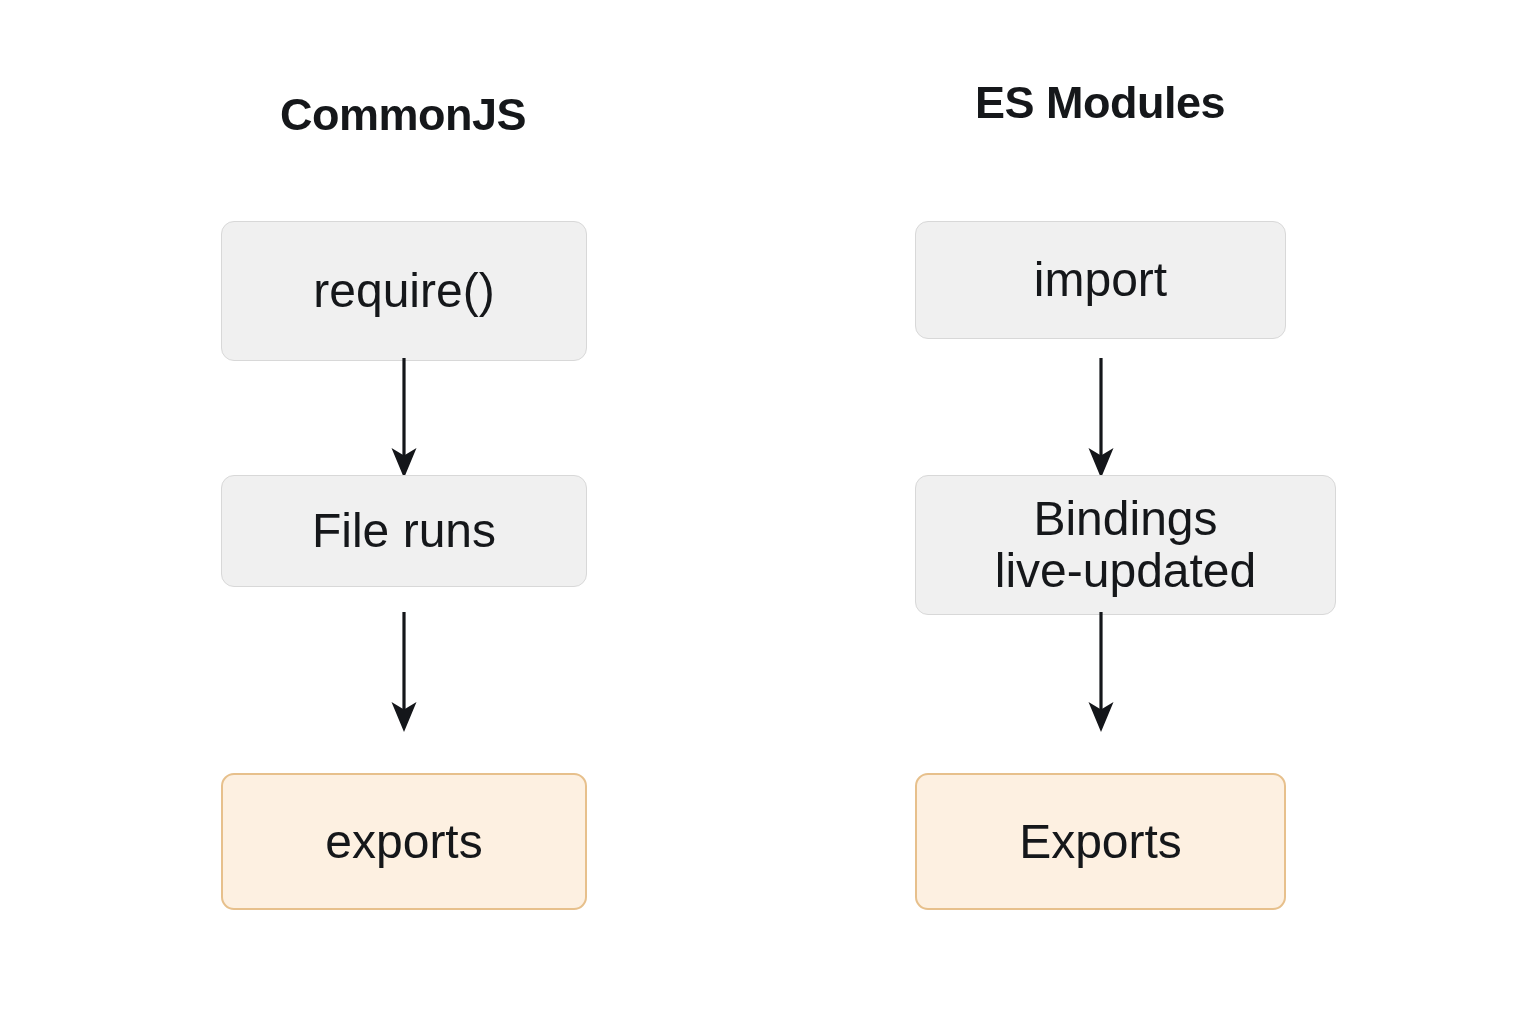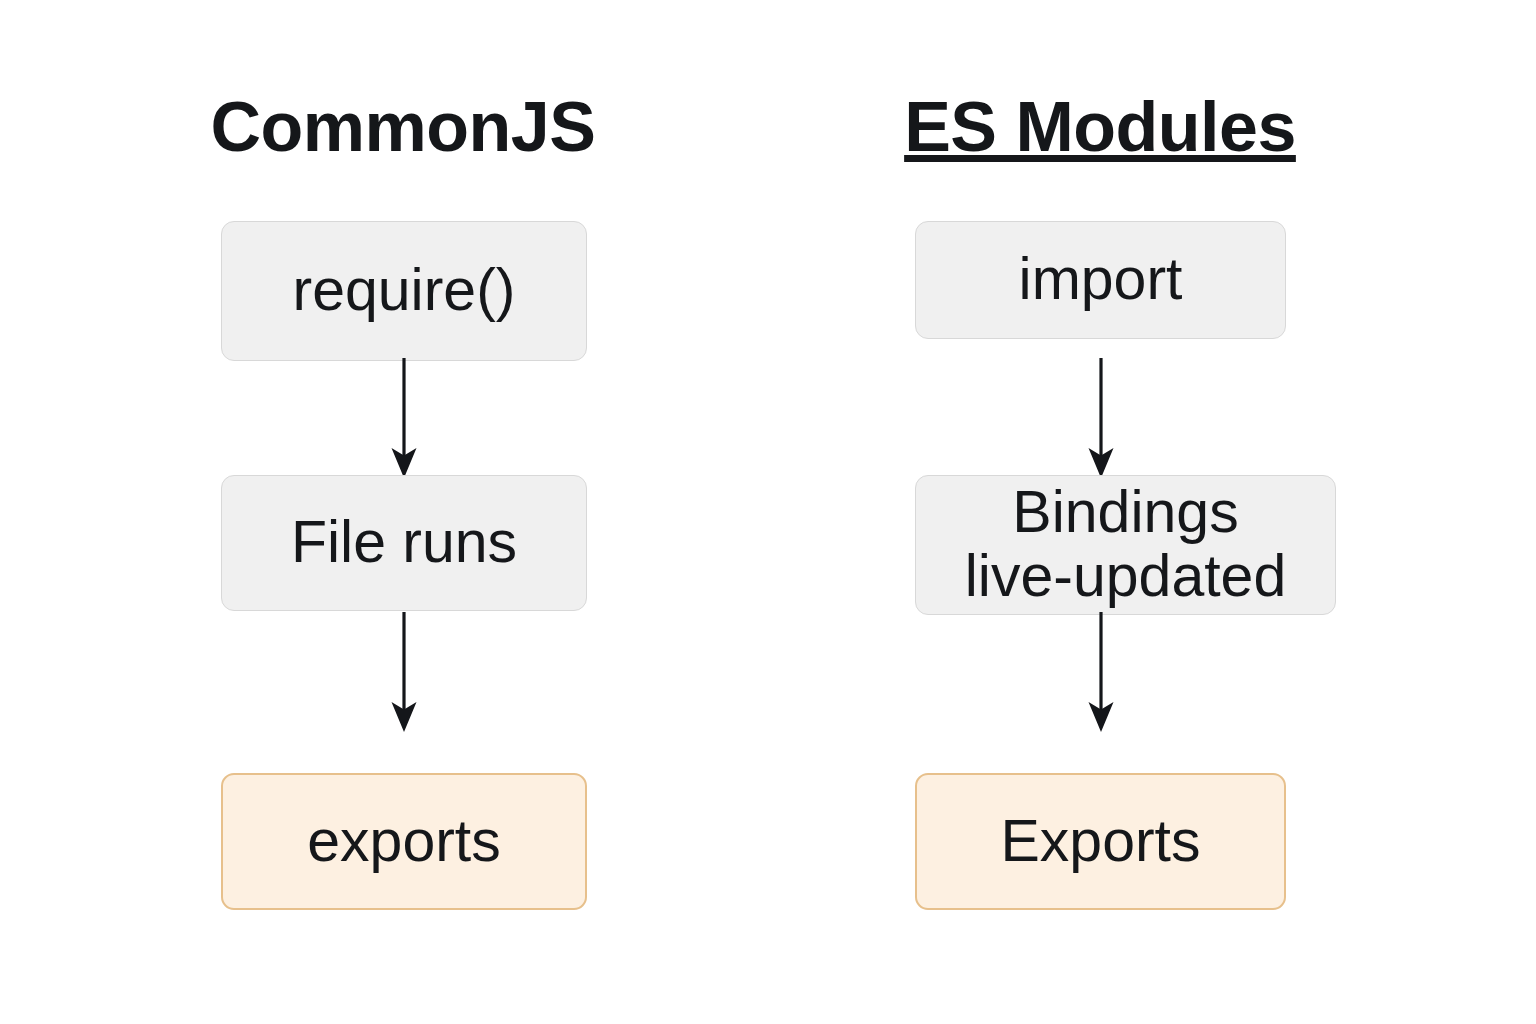--- a/index.html
+++ b/index.html
@@ -21,49 +21,48 @@
     left: 0;
     top: 0;
     width: 1536px;
     height: 1024px;
   }
 
   
   .col-title {
     position: absolute;
     text-align: center;
-    font-size: 70px;
+    font-size: 45px;
     font-weight: 700;
     letter-spacing: -0.5px;
     line-height: 1;
     color: #15171a;
     white-space: nowrap;
   }
   #title-commonjs {
     left: 123px;
     top: 92px;
     width: 560px;
   }
   #title-esmodules {
     left: 820px;
-    top: 92px;
+    top: 80px;
     width: 560px;
-    text-decoration: underline;
   }
 
   
   .node {
     position: absolute;
     box-sizing: border-box;
     display: flex;
     align-items: center;
     justify-content: center;
     text-align: center;
     border-radius: 13px;
-    font-size: 59px;
+    font-size: 48px;
     line-height: 1.08;
     font-weight: 400;
     color: #15171a;
     white-space: pre-line;
   }
   .node.plain {
     background: #f0f0f0;
     border: 1.6px solid #d8d8d8;
   }
   .node.highlight {
@@ -72,21 +71,21 @@
     margin-top: 44px;
   }
   .node .node-label {
     display: block;
     width: 132%;
     white-space: pre-line;
   }
 
   
   #node-require   { left: 221px; top: 221px; width: 366px; height: 140px; }
-  #node-file-runs { left: 221px; top: 475px; width: 366px; height: 136px; }
+  #node-file-runs { left: 221px; top: 475px; width: 366px; height: 112px; }
   #node-exports-cjs { left: 221px; top: 729px; width: 366px; height: 137px; }
 
   
   #node-import    { left: 915px; top: 221px; width: 371px; height: 118px; }
   #node-bindings  { left: 915px; top: 475px; width: 421px; height: 140px; }
   #node-exports-esm { left: 915px; top: 729px; width: 371px; height: 137px; }
 
   
   .arrow-svg {
     position: absolute;

